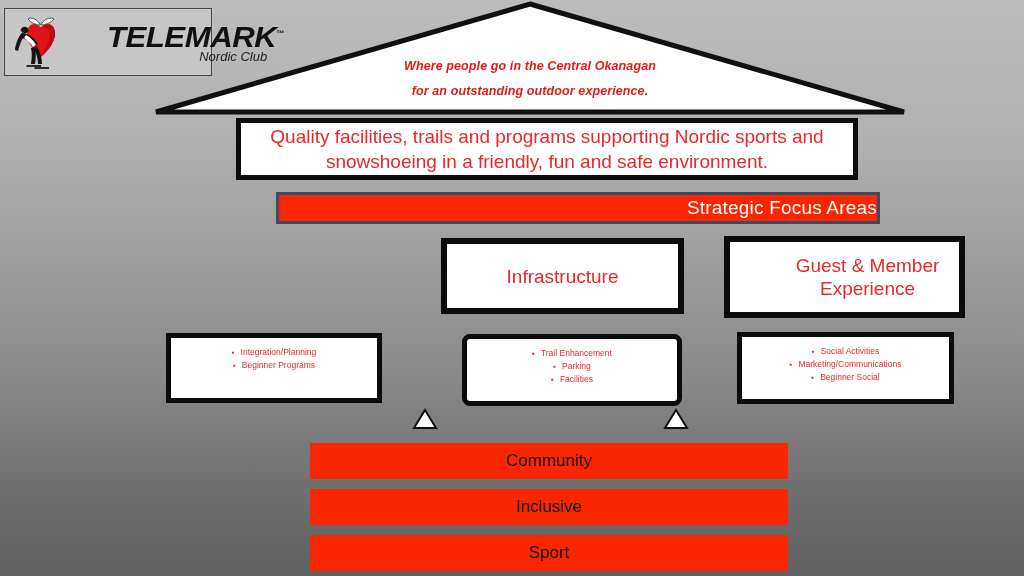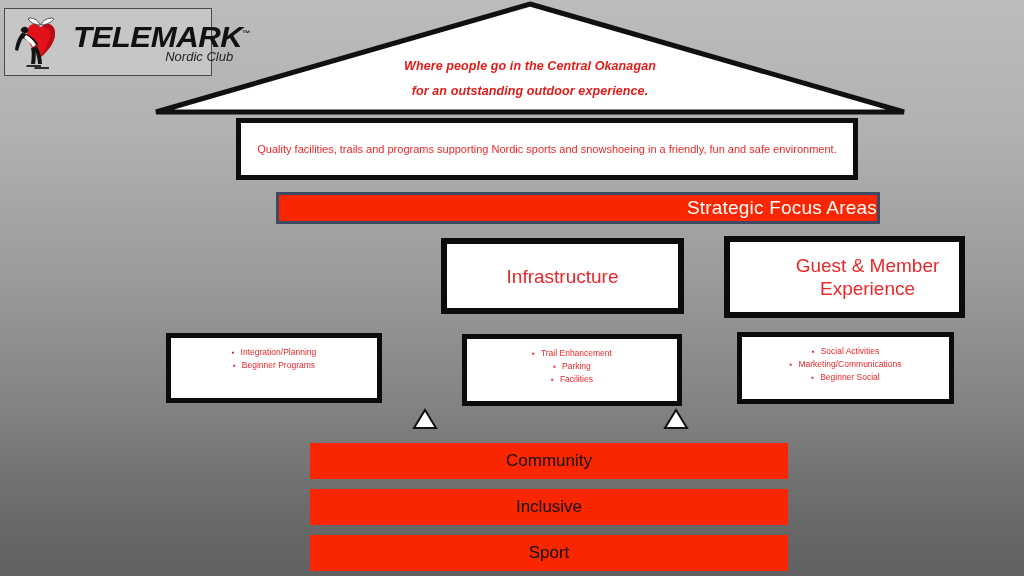--- a/index.html
+++ b/index.html
@@ -14,21 +14,21 @@
     background: linear-gradient(to bottom, #bcbcbc 0%, #b2b2b2 22%, #9b9b9b 48%, #818181 72%, #696969 90%, #616161 100%);
     overflow: hidden;
   }
 
   
   #logo-box {
     position: absolute; left: 4px; top: 8px;
     width: 208px; height: 68px;
     background: #c6c6c6;
     border: 1px solid #4a4a4a;
-    display: flex; align-items: center;
+    display: flex; align-items: center; gap: 34px;
   }
   #logo-mark { width: 62px; height: 62px; margin-left: 4px; flex: 0 0 auto; }
   #logo-words { flex: 1 1 auto; padding-left: 2px; line-height: 1; }
   #logo-telemark {
     font-family: "Liberation Sans", sans-serif;
     font-weight: bold; font-style: italic;
     font-size: 30px; letter-spacing: -0.5px;
     color: #111;
     transform: scaleX(1.04);
     transform-origin: left center;
@@ -57,21 +57,21 @@
 
   
   #mission-box {
     position: absolute; left: 236px; top: 118px;
     width: 622px; height: 62px;
     background: #ffffff;
     border: 5px solid #0d0d0d;
     display: flex; align-items: center; justify-content: center;
   }
   #mission-text {
-    color: #e8282a; font-size: 11px; line-height: 25px;
+    color: #e8282a; font-size: 19px; line-height: 25px;
     text-align: center; padding: 0 10px;
   }
 
   
   #focus-bar {
     position: absolute; left: 276px; top: 192px;
     width: 604px; height: 32px;
     background: #FA2600;
     border: 3px solid #3d4a63;
     display: flex; align-items: center; justify-content: flex-end;
@@ -96,21 +96,21 @@
   #pillar-2 { left: 724px; top: 236px; width: 241px; height: 82px; padding-left: 46px; }
 
   
   .bullets-box {
     position: absolute;
     background: #ffffff;
     border: 5px solid #0b0b0b;
     padding-top: 8px;
   }
   #bullets-0 { left: 166px; top: 333px; width: 216px; height: 70px; }
-  #bullets-1 { left: 462px; top: 334px; width: 220px; height: 72px; }
+  #bullets-1 { left: 462px; top: 334px; width: 220px; height: 72px; border-radius: 8px; }
   #bullets-2 { left: 737px; top: 332px; width: 217px; height: 72px; }
   .bullets-list { list-style: none; text-align: center; }
   .bullets-list li {
     color: #e8282a; font-size: 8.5px; line-height: 13px;
     white-space: nowrap;
   }
   .bullets-list li .bullet-dot {
     display: inline-block; margin-right: 6px; font-size: 8px;
   }
 

